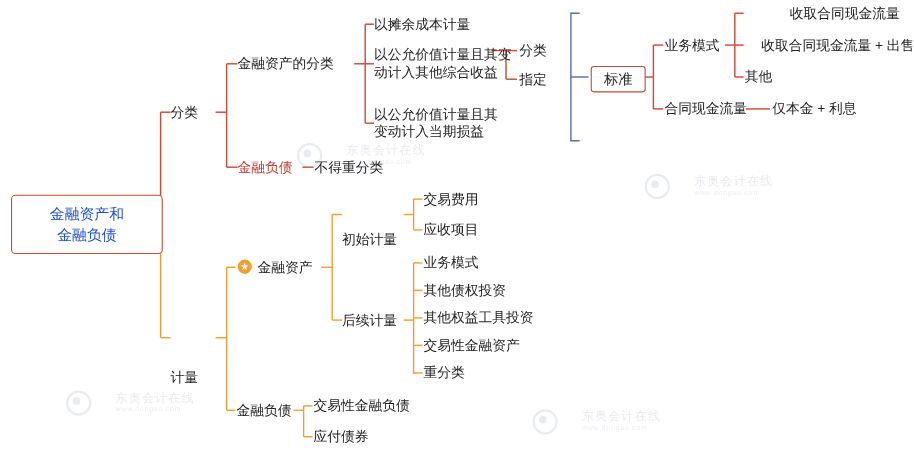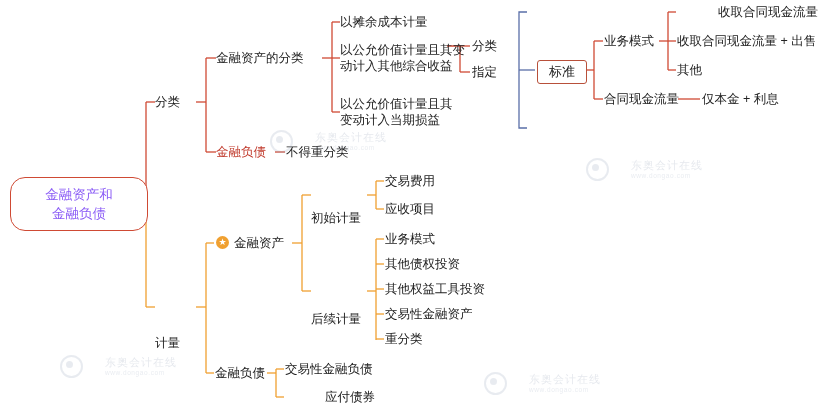--- a/index.html
+++ b/index.html
@@ -14,26 +14,26 @@
   svg.lines{position:absolute;left:0;top:0;width:831px;height:410px;pointer-events:none;}
   .node{
     position:absolute;
     font-size:12.5px;
     line-height:16px;
     white-space:pre;
     color:#222;
   }
   .root{
     border:1.4px solid #cf4a34;
-    border-radius:15px;
+    border-radius:4px;
     padding:7px 10px;
     text-align:center;
     font-size:13.5px;
     line-height:19px;
-    color:#8b5cf6;
+    color:#1d4ed8;
     background:#fff;
   }
   .boxed{
     border:1.1px solid #b8503a;
     border-radius:3px;
     padding:3px 11px;
     background:#fff;
     font-size:13px;
   }
   .red{color:#c0392b;}
@@ -171,43 +171,43 @@
   <div class="node dark" style="left:340px;top:96px;">以公允价值计量且其
 变动计入当期损益</div>
 
   <div class="node dark" style="left:472px;top:38px;">分类</div>
   <div class="node dark" style="left:472px;top:64px;">指定</div>
 
   <div class="node boxed dark" style="left:537px;top:60px;">标准</div>
 
   <div class="node dark" style="left:604px;top:33px;">业务模式</div>
   <div class="node dark" style="left:677px;top:4px;padding-left:41px;">收取合同现金流量</div>
-  <div class="node dark" style="left:677px;top:33px;">收取合同现金流量 + 出售</div>
+  <div class="node dark" style="left:692px;top:33px;">收取合同现金流量 + 出售</div>
   <div class="node dark" style="left:677px;top:62px;">其他</div>
 
   <div class="node dark" style="left:604px;top:91px;">合同现金流量</div>
   <div class="node dark" style="left:702px;top:91px;">仅本金 + 利息</div>
 
   <div class="star" style="left:216px;top:236px;">★</div>
   <div class="node dark" style="left:234px;top:235px;">金融资产</div>
 
   <div class="node dark" style="left:311px;top:187px;margin-top:23px;">初始计量</div>
   <div class="node dark" style="left:385px;top:173px;">交易费用</div>
   <div class="node dark" style="left:385px;top:201px;">应收项目</div>
 
-  <div class="node dark" style="left:311px;top:283px;margin-top:28px;">后续计量</div>
+  <div class="node dark" style="left:311px;top:283px;">后续计量</div>
   <div class="node dark" style="left:385px;top:231px;">业务模式</div>
   <div class="node dark" style="left:385px;top:256px;">其他债权投资</div>
   <div class="node dark" style="left:385px;top:281px;">其他权益工具投资</div>
   <div class="node dark" style="left:385px;top:306px;">交易性金融资产</div>
   <div class="node dark" style="left:385px;top:331px;">重分类</div>
 
   <div class="node dark" style="left:215px;top:365px;">金融负债</div>
   <div class="node dark" style="left:285px;top:361px;">交易性金融负债</div>
-  <div class="node dark" style="left:285px;top:389px;margin-left:40px;">应付债券</div>
+  <div class="node dark" style="left:285px;top:389px;">应付债券</div>
 
   <div class="wm" style="left:60px;top:355px;">
     <div class="logo"></div>
     <div class="wmcol">
       <div class="t1">东奥会计在线</div>
       <div class="t2">www.dongao.com</div>
     </div>
   </div>
   <div class="wm" style="left:270px;top:130px;">
     <div class="logo"></div>

